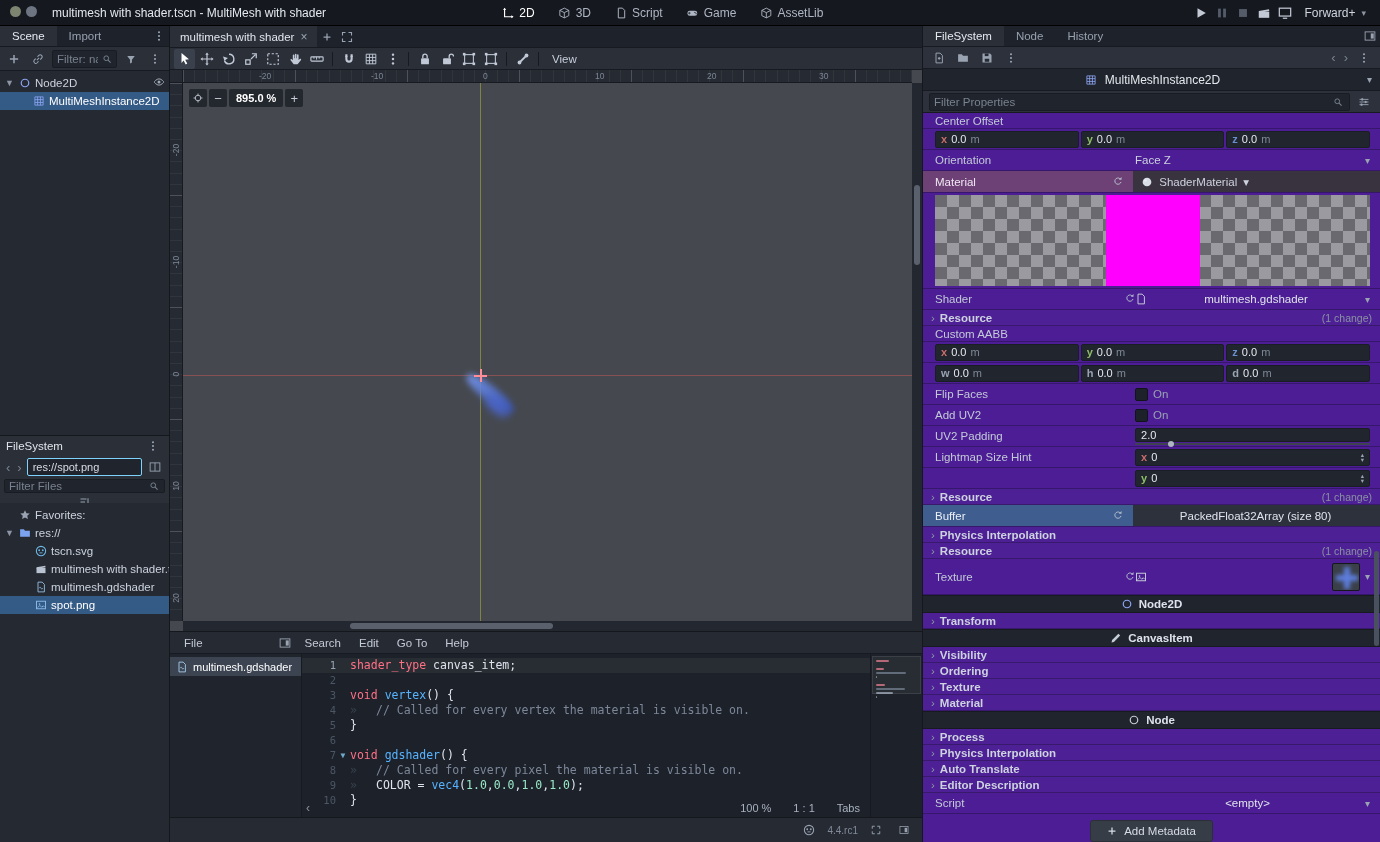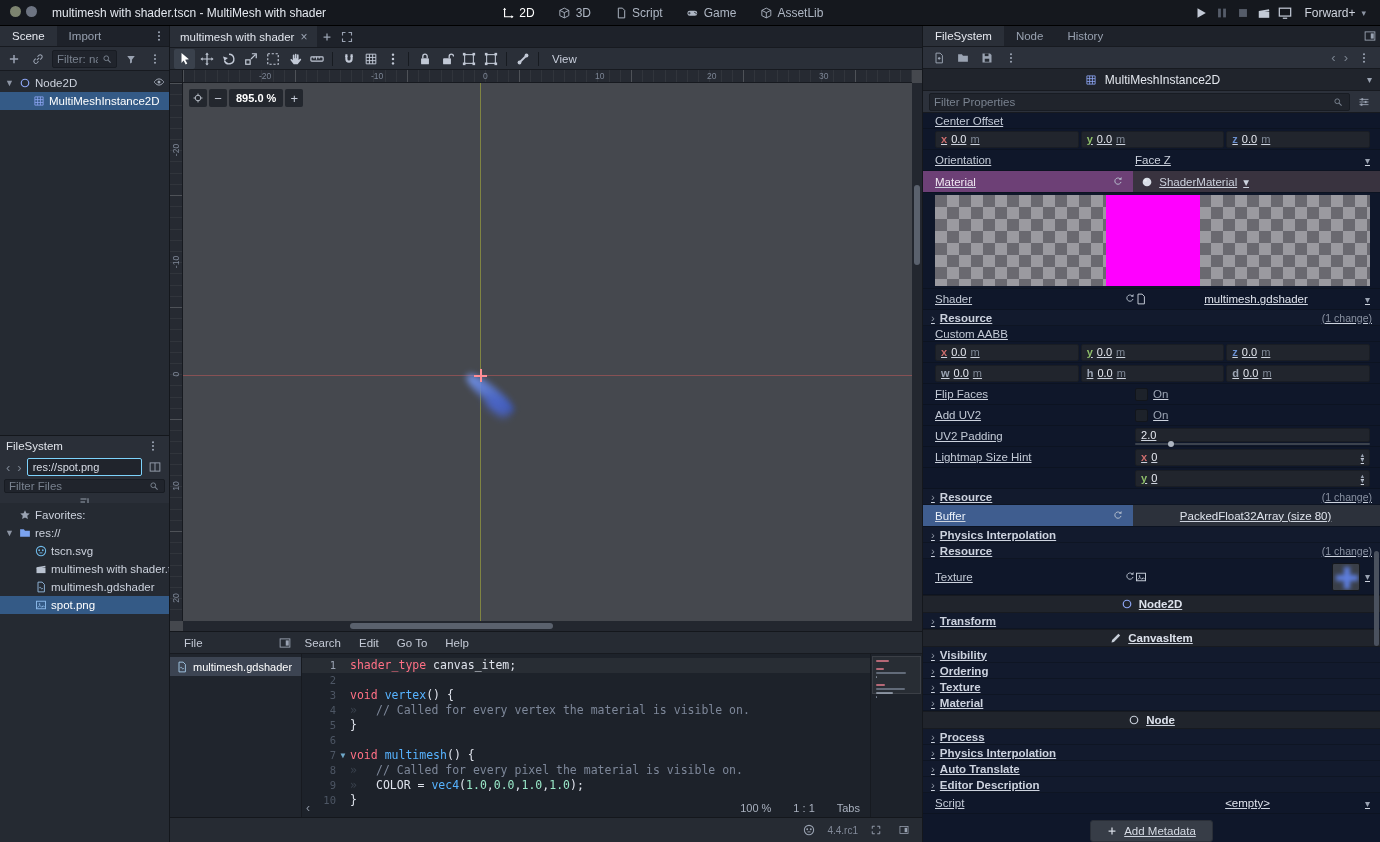--- a/index.html
+++ b/index.html
@@ -134,21 +134,21 @@
     display:flex;align-items:center;padding:0 8px;}
   .bbtab{padding:0 11px;height:100%;display:flex;align-items:center;color:#b6bdc9;font-size:11.5px;}
   .bbtab.active{color:var(--accent);}
   #bb-right{margin-left:auto;display:flex;align-items:center;gap:8px;color:#828a99;font-size:10px;}
   
   #insp-toolbar{height:22px;display:flex;align-items:center;gap:4px;padding:0 6px;background:#2c313b;border-bottom:1px solid var(--line2);}
   #insp-node{height:22px;display:flex;align-items:center;justify-content:center;gap:6px;background:var(--inset);
     border-bottom:1px solid var(--line2);position:relative;font-size:12px;color:#e4e8ef;}
   #insp-node .caret{position:absolute;right:8px;color:#9aa3b2;font-size:10px;}
   #insp-filter{height:22px;display:flex;align-items:center;gap:4px;padding:2px 6px;background:#2c313b;border-bottom:1px solid var(--line2);}
-  #insp-props{flex:1;position:relative;overflow:hidden;background:#0f172a;text-decoration:underline;}
+  #insp-props{flex:1;position:relative;overflow:hidden;background:#4c1d95;}
   .irow{display:flex;align-items:center;height:21px;padding:0 10px 0 12px;border-bottom:1px solid rgba(8,10,14,.3);}
   .irow .lab{flex:0 0 46%;display:flex;align-items:center;gap:5px;color:#c3cad6;font-size:11.5px;white-space:nowrap;overflow:hidden;}
   .irow .val{flex:1;display:flex;align-items:center;gap:5px;min-width:0;font-size:11.5px;}
   .irow .caret{margin-left:auto;color:#9aa3b2;font-size:10px;}
   .revert{color:#b9c2d0;margin-left:auto;}
   .h16{height:16px;}
   .vecrow{display:flex;gap:2px;padding:1px 10px 1px 12px;height:21px;align-items:center;border-bottom:1px solid rgba(8,10,14,.3);}
   .nf{flex:1;display:flex;align-items:center;gap:4px;background:#21252d;border:1px solid #191d24;border-radius:2px;height:17px;padding:0 5px;font-size:11px;min-width:0;}
   .nf .ax{font-weight:bold;}
   .ax-x{color:#c96c6c;} .ax-y{color:#8fbf6a;} .ax-z{color:#6a8fcf;} .ax-n{color:#9aa3b2;}
@@ -755,21 +755,21 @@
               </div>
             </div>
           <div id="sh-editor">
             <div id="code">
                 <div class="cline cur"><span class="lnum">1</span><span class="fold"></span><span class="ltext"><span class="tok-kw">shader_type</span><span class="tok-pl"> canvas_item;</span></span></div>
                 <div class="cline"><span class="lnum">2</span><span class="fold"></span><span class="ltext"></span></div>
                 <div class="cline"><span class="lnum">3</span><span class="fold"></span><span class="ltext"><span class="tok-kw">void</span><span class="tok-pl"> </span><span class="tok-fn">vertex</span><span class="tok-pl">() {</span></span></div>
                 <div class="cline"><span class="lnum">4</span><span class="fold"></span><span class="ltext"><span class="ind">»</span><span class="tok-cm">// Called for every vertex the material is visible on.</span></span></div>
                 <div class="cline"><span class="lnum">5</span><span class="fold"></span><span class="ltext"><span class="tok-pl">}</span></span></div>
                 <div class="cline"><span class="lnum">6</span><span class="fold"></span><span class="ltext"></span></div>
-                <div class="cline"><span class="lnum">7</span><span class="fold">▼</span><span class="ltext"><span class="tok-kw">void</span><span class="tok-pl"> </span><span class="tok-fn">multimesh</span><span class="tok-pl">() {</span></span></div>
+                <div class="cline"><span class="lnum">7</span><span class="fold">▼</span><span class="ltext"><span class="tok-kw">void</span><span class="tok-pl"> </span><span class="tok-fn">gdshader</span><span class="tok-pl">() {</span></span></div>
                 <div class="cline"><span class="lnum">8</span><span class="fold"></span><span class="ltext"><span class="ind">»</span><span class="tok-cm">// Called for every pixel the material is visible on.</span></span></div>
                 <div class="cline"><span class="lnum">9</span><span class="fold"></span><span class="ltext"><span class="ind">»</span><span class="tok-pl">COLOR</span><span class="tok-pl"> = </span><span class="tok-fn">vec4</span><span class="tok-pl">(</span><span class="tok-num">1.0</span><span class="tok-pl">,</span><span class="tok-num">0.0</span><span class="tok-pl">,</span><span class="tok-num">1.0</span><span class="tok-pl">,</span><span class="tok-num">1.0</span><span class="tok-pl">);</span></span></div>
                 <div class="cline"><span class="lnum">10</span><span class="fold"></span><span class="ltext"><span class="tok-pl">}</span></span></div>
               </div>
             <div id="minimap">
                 <div class="mm-view"></div>
                 <div class="mmbar" style="width: 13px; background: rgb(178, 96, 111);"></div>
                 <div class="mmbar" style="width: 0px; background: transparent;"></div>
                 <div class="mmbar" style="width: 8px; background: rgb(178, 96, 111);"></div>
                 <div class="mmbar" style="width: 30px; background: rgb(90, 100, 114);"></div>

